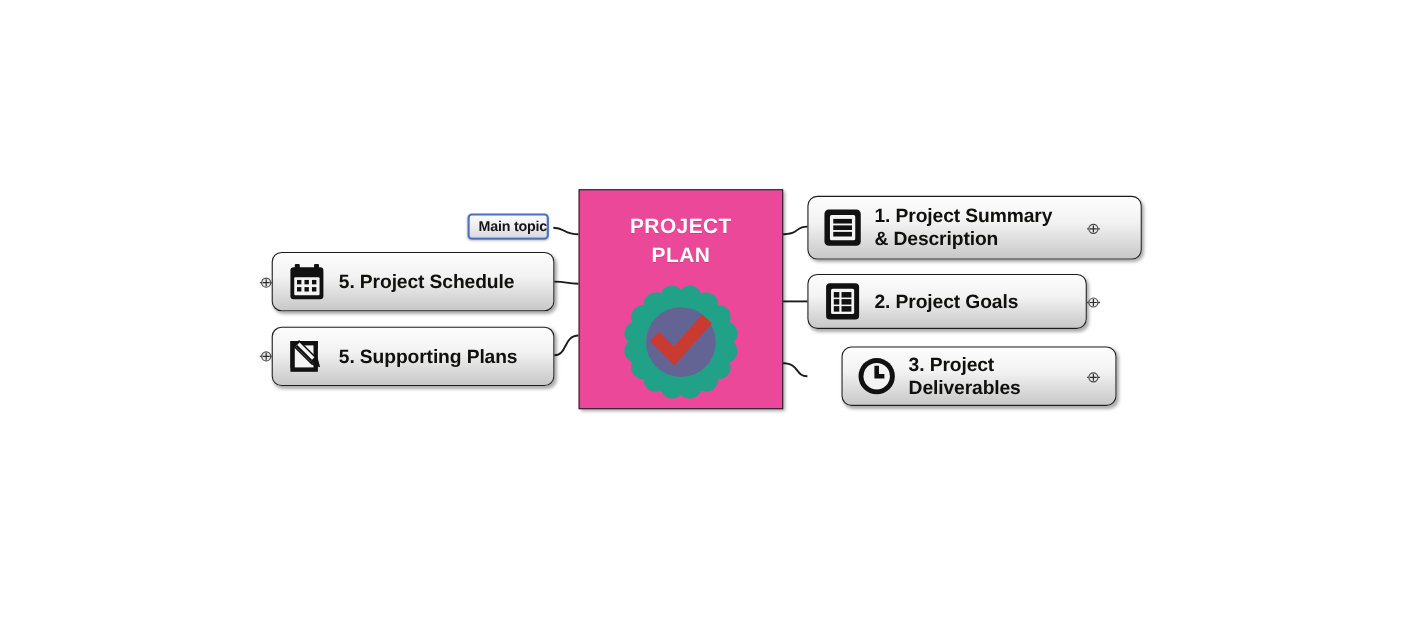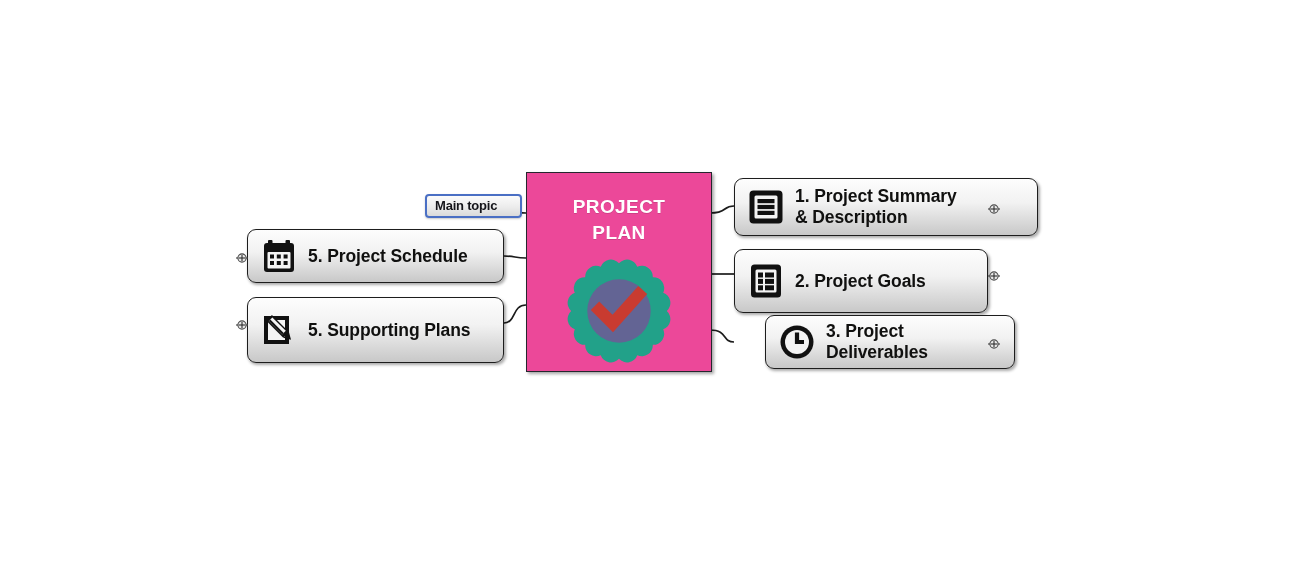--- a/index.html
+++ b/index.html
@@ -93,21 +93,21 @@
     line-height: 0;
   }
 
   
   #main-topic-tag {
     position: absolute;
     left: 425px;
     top: 194px;
     z-index: 4;
     box-sizing: border-box;
-    padding: 2px 23px 3px 8px;
+    padding: 2px 0 3px 8px;
     border: 2px solid #4a6fc4;
     border-radius: 4px;
     background: linear-gradient(to bottom, #fbfbfb 0%, #ececec 55%, #dadada 100%);
     font-size: 13px;
     font-weight: bold;
     color: #15151a;
     box-shadow: 0 1px 2px rgba(0,0,0,0.22);
     letter-spacing: -0.2px;
   }
 
@@ -190,21 +190,21 @@
   </div>
   <div class="expander" style="left:988px; top:201px;">
     <svg width="12" height="12" viewBox="0 0 12 12">
       <line x1="0" y1="6" x2="12" y2="6" stroke="#4a4a4a" stroke-width="1.2"></line>
       <circle cx="6" cy="6" r="4.1" fill="#e8e8e8" stroke="#4a4a4a" stroke-width="1.1"></circle>
       <line x1="6" y1="2.9" x2="6" y2="9.1" stroke="#2e2e2e" stroke-width="1.1"></line>
       <line x1="2.9" y1="6" x2="9.1" y2="6" stroke="#2e2e2e" stroke-width="1.1"></line>
     </svg>
   </div>
 
-  <div class="node" style="left:734px; top:249px; width:254px; height:64px;">
+  <div class="node" style="left:734px; top:249px; width:254px; height:50px;">
     <span class="node-icon">
       <svg width="40" height="40" viewBox="0 0 40 40">
         <rect x="5" y="3.5" width="30" height="33" rx="3.5" fill="#111"></rect>
         <rect x="9.5" y="8.5" width="21" height="23" rx="1.5" fill="#f4f4f4"></rect>
         <rect x="12" y="11.5" width="5" height="5" fill="#111"></rect>
         <rect x="19" y="11.5" width="9" height="5" fill="#111"></rect>
         <rect x="12" y="17.9" width="5" height="5" fill="#111"></rect>
         <rect x="19" y="17.9" width="9" height="5" fill="#111"></rect>
         <rect x="12" y="24.3" width="5" height="5" fill="#111"></rect>
         <rect x="19" y="24.3" width="9" height="5" fill="#111"></rect>
@@ -259,21 +259,21 @@
   </div>
   <div class="expander" style="left:236px; top:250px;">
     <svg width="12" height="12" viewBox="0 0 12 12">
       <line x1="0" y1="6" x2="12" y2="6" stroke="#4a4a4a" stroke-width="1.2"></line>
       <circle cx="6" cy="6" r="4.1" fill="#e8e8e8" stroke="#4a4a4a" stroke-width="1.1"></circle>
       <line x1="6" y1="2.9" x2="6" y2="9.1" stroke="#2e2e2e" stroke-width="1.1"></line>
       <line x1="2.9" y1="6" x2="9.1" y2="6" stroke="#2e2e2e" stroke-width="1.1"></line>
     </svg>
   </div>
 
-  <div class="node" style="left:247px; top:297px; width:257px; height:66px;">
+  <div class="node" style="left:247px; top:297px; width:257px; height:54px;">
     <span class="node-icon">
       <svg width="40" height="40" viewBox="0 0 40 40">
         <path d="M5,6 L30,6 L30,12 L12,31 L5,31 Z" fill="#111"></path>
         <rect x="5" y="6" width="25" height="28" fill="#111"></rect>
         <rect x="9" y="10" width="17" height="20" fill="#f4f4f4"></rect>
 
         <g transform="rotate(-45 22 20)">
           <rect x="18.2" y="3" width="8" height="24" fill="#111"></rect>
           <rect x="19.6" y="5" width="5.2" height="19" fill="#f4f4f4"></rect>
           <rect x="19.6" y="5" width="2.2" height="19" fill="#111"></rect>

